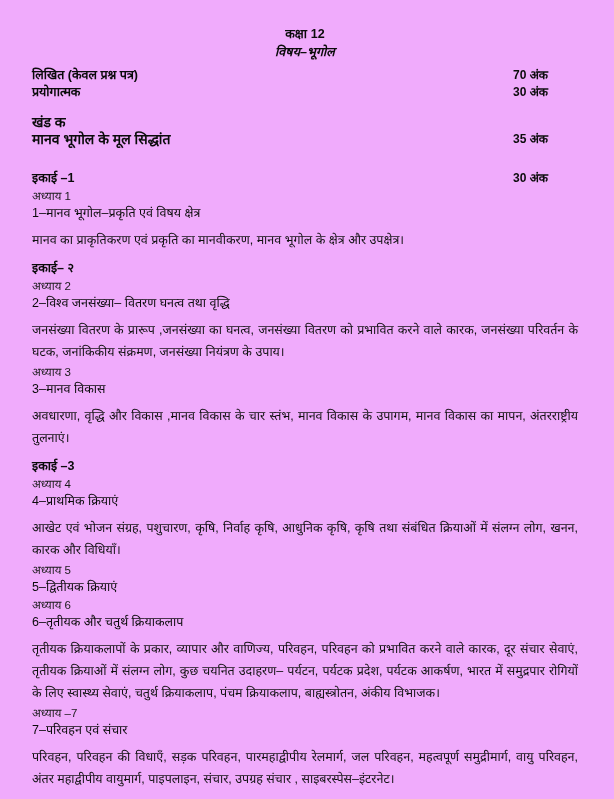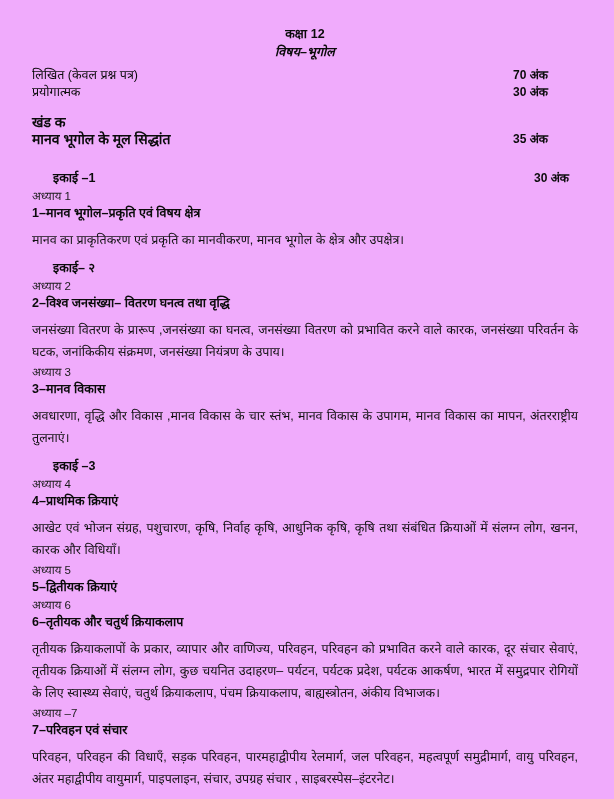--- a/index.html
+++ b/index.html
@@ -37,21 +37,21 @@
   }
   .hdr-title-1 { margin-top: 0px; }
   .hdr-title-2 { margin-top: 1px; font-style: italic; }
 
   .row {
     position: relative;
     display: block;
     min-height: 16px;
   }
   .row .left {
-    font-weight: normal;
+    font-weight: bold;
     font-size: 12.5px;
     line-height: 17px;
   }
   .row .center {
     font-weight: bold;
     font-size: 14px;
     line-height: 17px;
   }
   .marks {
     position: absolute;
@@ -63,31 +63,30 @@
     white-space: nowrap;
   }
 
   
   .unit-head {
     font-weight: bold;
     font-size: 12.5px;
     line-height: 17px;
     margin-top: 9px;
     position: relative;
-    margin-left: 21px;
   }
   .chapter-label {
     font-weight: normal;
     font-size: 11.5px;
     line-height: 16px;
     margin-top: 1px;
     color: #1a1a1a;
   }
   .chapter-head {
-    font-weight: bold;
+    font-weight: normal;
     font-size: 12.5px;
     line-height: 17px;
     margin-top: 1px;
   }
   .para {
     font-size: 12.5px;
     line-height: 22px;
     text-align: justify;
     text-justify: inter-word;
     margin-top: 7px;

